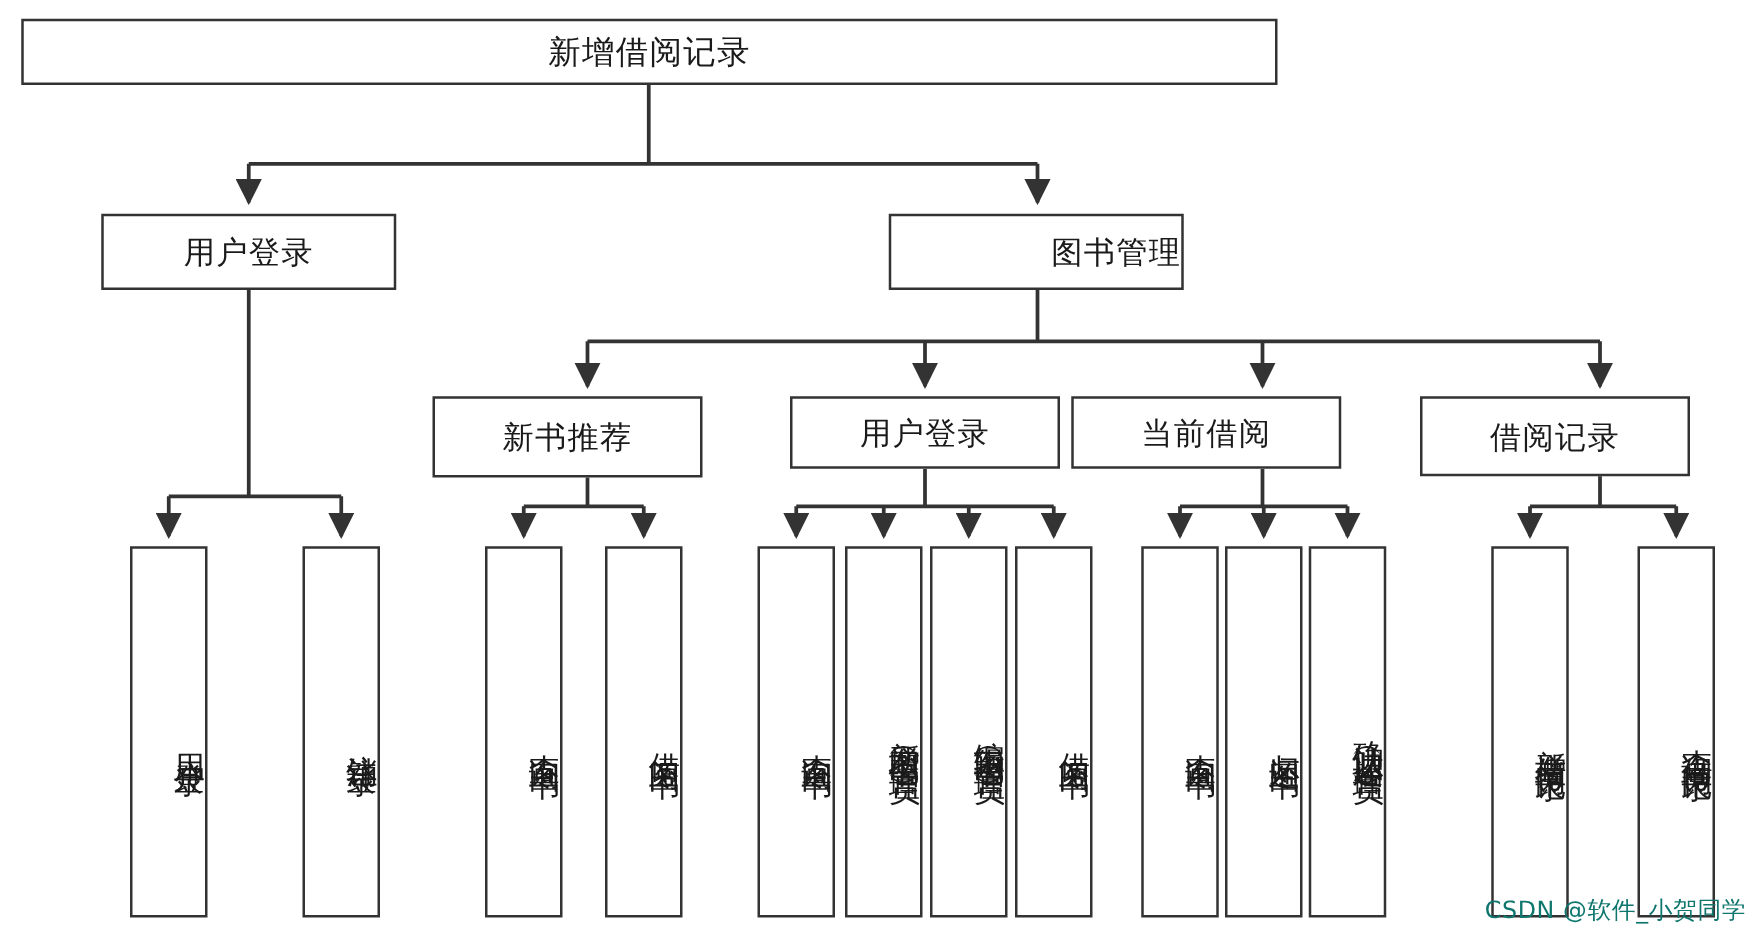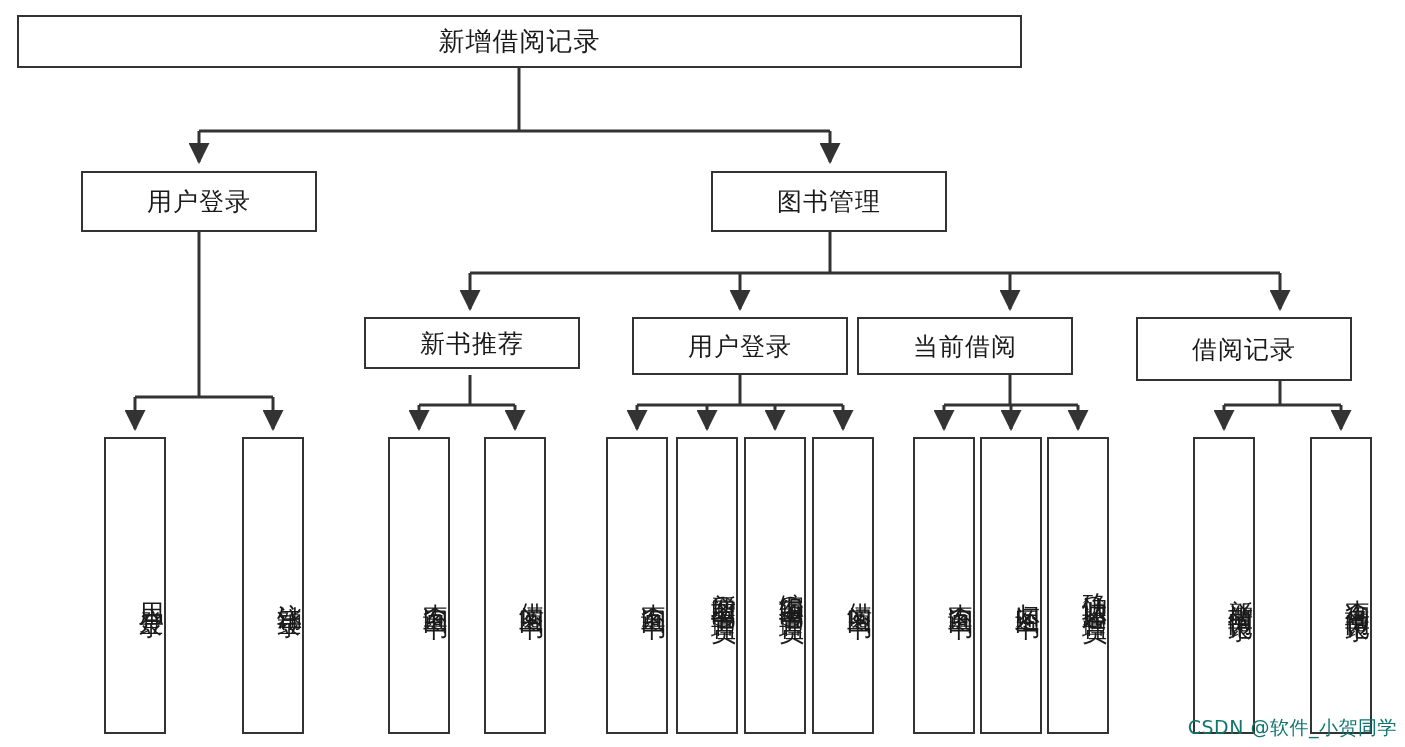--- a/index.html
+++ b/index.html
@@ -120,25 +120,25 @@
     </g>
   </svg>
 
   <div class="node horiz root" style="left:17px; top:15px; width:1005px; height:53px;">
     <span>新增借阅记录</span>
   </div>
 
   <div class="node horiz" style="left:81px; top:171px; width:236px; height:61px;">
     <span>用户登录</span>
   </div>
-  <div class="node horiz" style="left:711px; top:171px; width:236px; height:61px;">
+  <div class="node horiz" style="left:711px; top:171px; width:236px; height:61px;justify-content:flex-end;">
     <span>图书管理</span>
   </div>
 
-  <div class="node horiz" style="left:364px; top:317px; width:216px; height:52px;">
+  <div class="node horiz" style="left:346px; top:317px; width:216px; height:65px;">
     <span>新书推荐</span>
   </div>
   <div class="node horiz" style="left:632px; top:317px; width:216px; height:58px;">
     <span>用户登录</span>
   </div>
   <div class="node horiz" style="left:857px; top:317px; width:216px; height:58px;">
     <span>当前借阅</span>
   </div>
   <div class="node horiz" style="left:1136px; top:317px; width:216px; height:64px;">
     <span>借阅记录</span>

